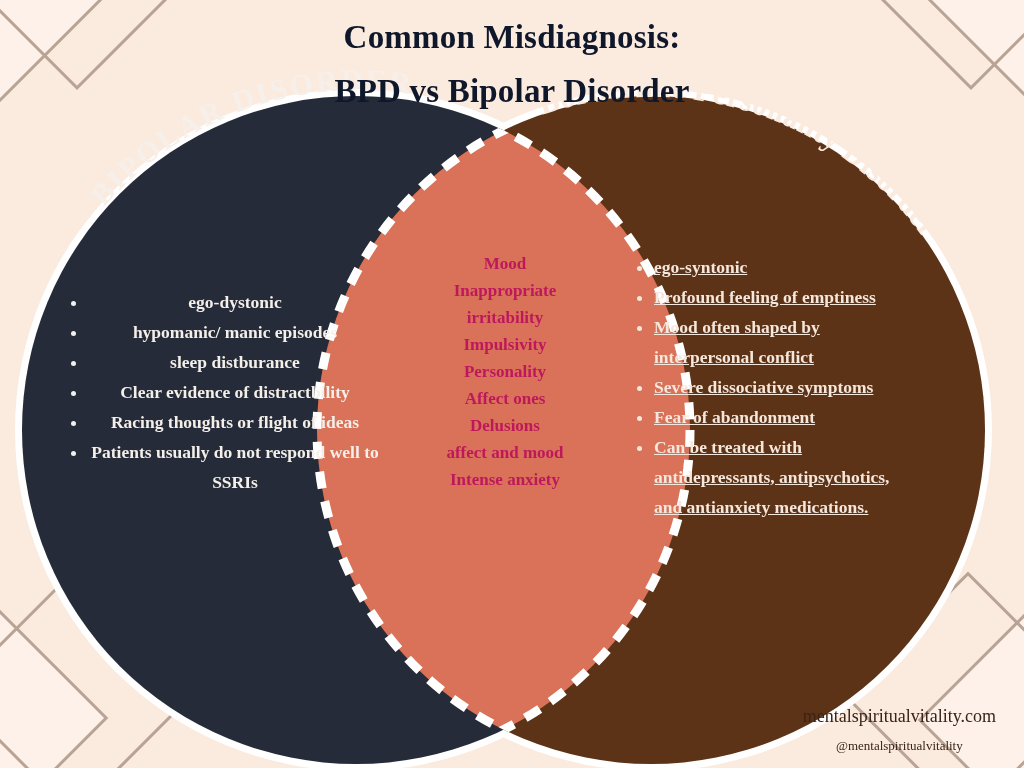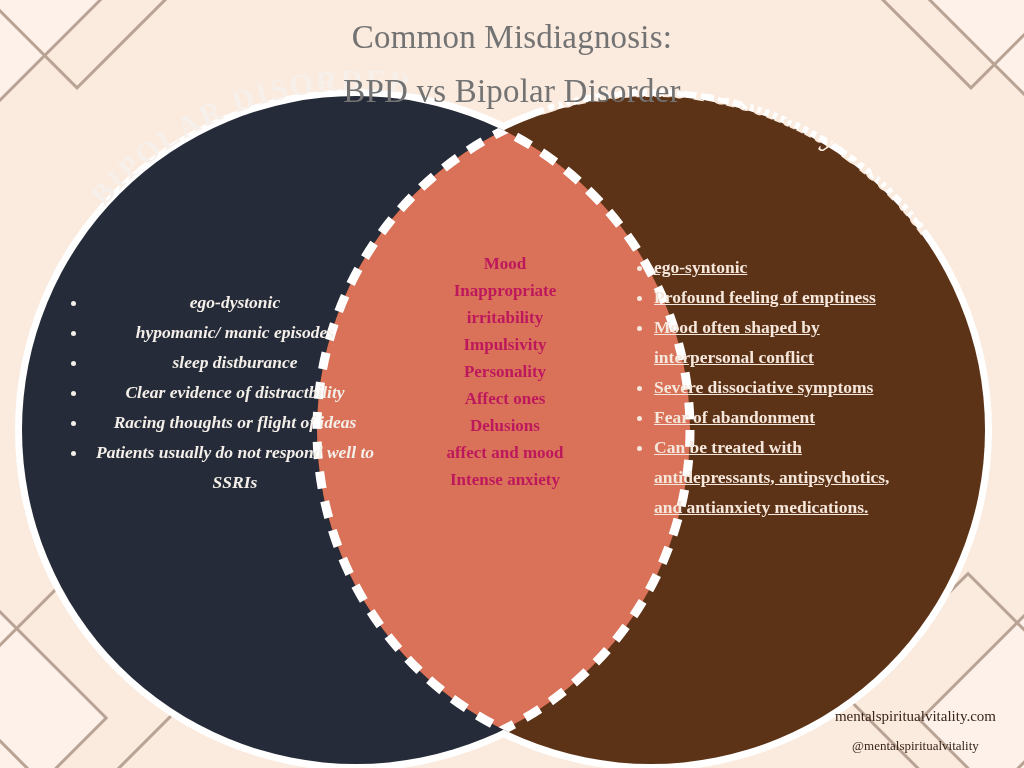--- a/index.html
+++ b/index.html
@@ -51,22 +51,22 @@
   
   .title-block {
     position: absolute;
     left: 0;
     top: 14px;
     width: 1024px;
     text-align: center;
     z-index: 6;
   }
   .title-line {
-    color: #737373;
-    font-weight: normal;
+    color: #0f172a;
+    font-weight: bold;
     letter-spacing: 0.2px;
   }
   .title-line-1 { font-size: 33px; line-height: 46px; }
   .title-line-2 { font-size: 33px; line-height: 46px; margin-top: 8px; }
 
   
   #venn {
     position: absolute;
     left: 0;
     top: 0;
@@ -106,21 +106,20 @@
   }
 
   #left-col {
     left: 62px;
     top: 287px;
     width: 320px;
   }
   #left-col li {
     color: #f4efe9;
     text-align: center;
-    font-style: italic;
   }
   #left-col li::marker { color: #f4efe9; }
 
   #right-col {
     left: 628px;
     top: 252px;
     width: 290px;
   }
   #right-col li {
     color: #f6e7dc;
@@ -144,21 +143,21 @@
 
   
   .footer {
     position: absolute;
     right: 28px;
     bottom: 12px;
     text-align: center;
     z-index: 7;
     color: #3a2418;
   }
-  .footer .site { font-size: 15px; line-height: 22px; }
+  .footer .site { font-size: 18px; line-height: 22px; }
   .footer .handle { font-size: 13px; line-height: 20px; margin-top: 9px; }
 </style>
 </head>
 <body>
 
 <div id="stage">
 
   <div class="deco-layer">
     <div class="diamond d-tl-1"></div>
     <div class="diamond plain d-tl-2"></div>

